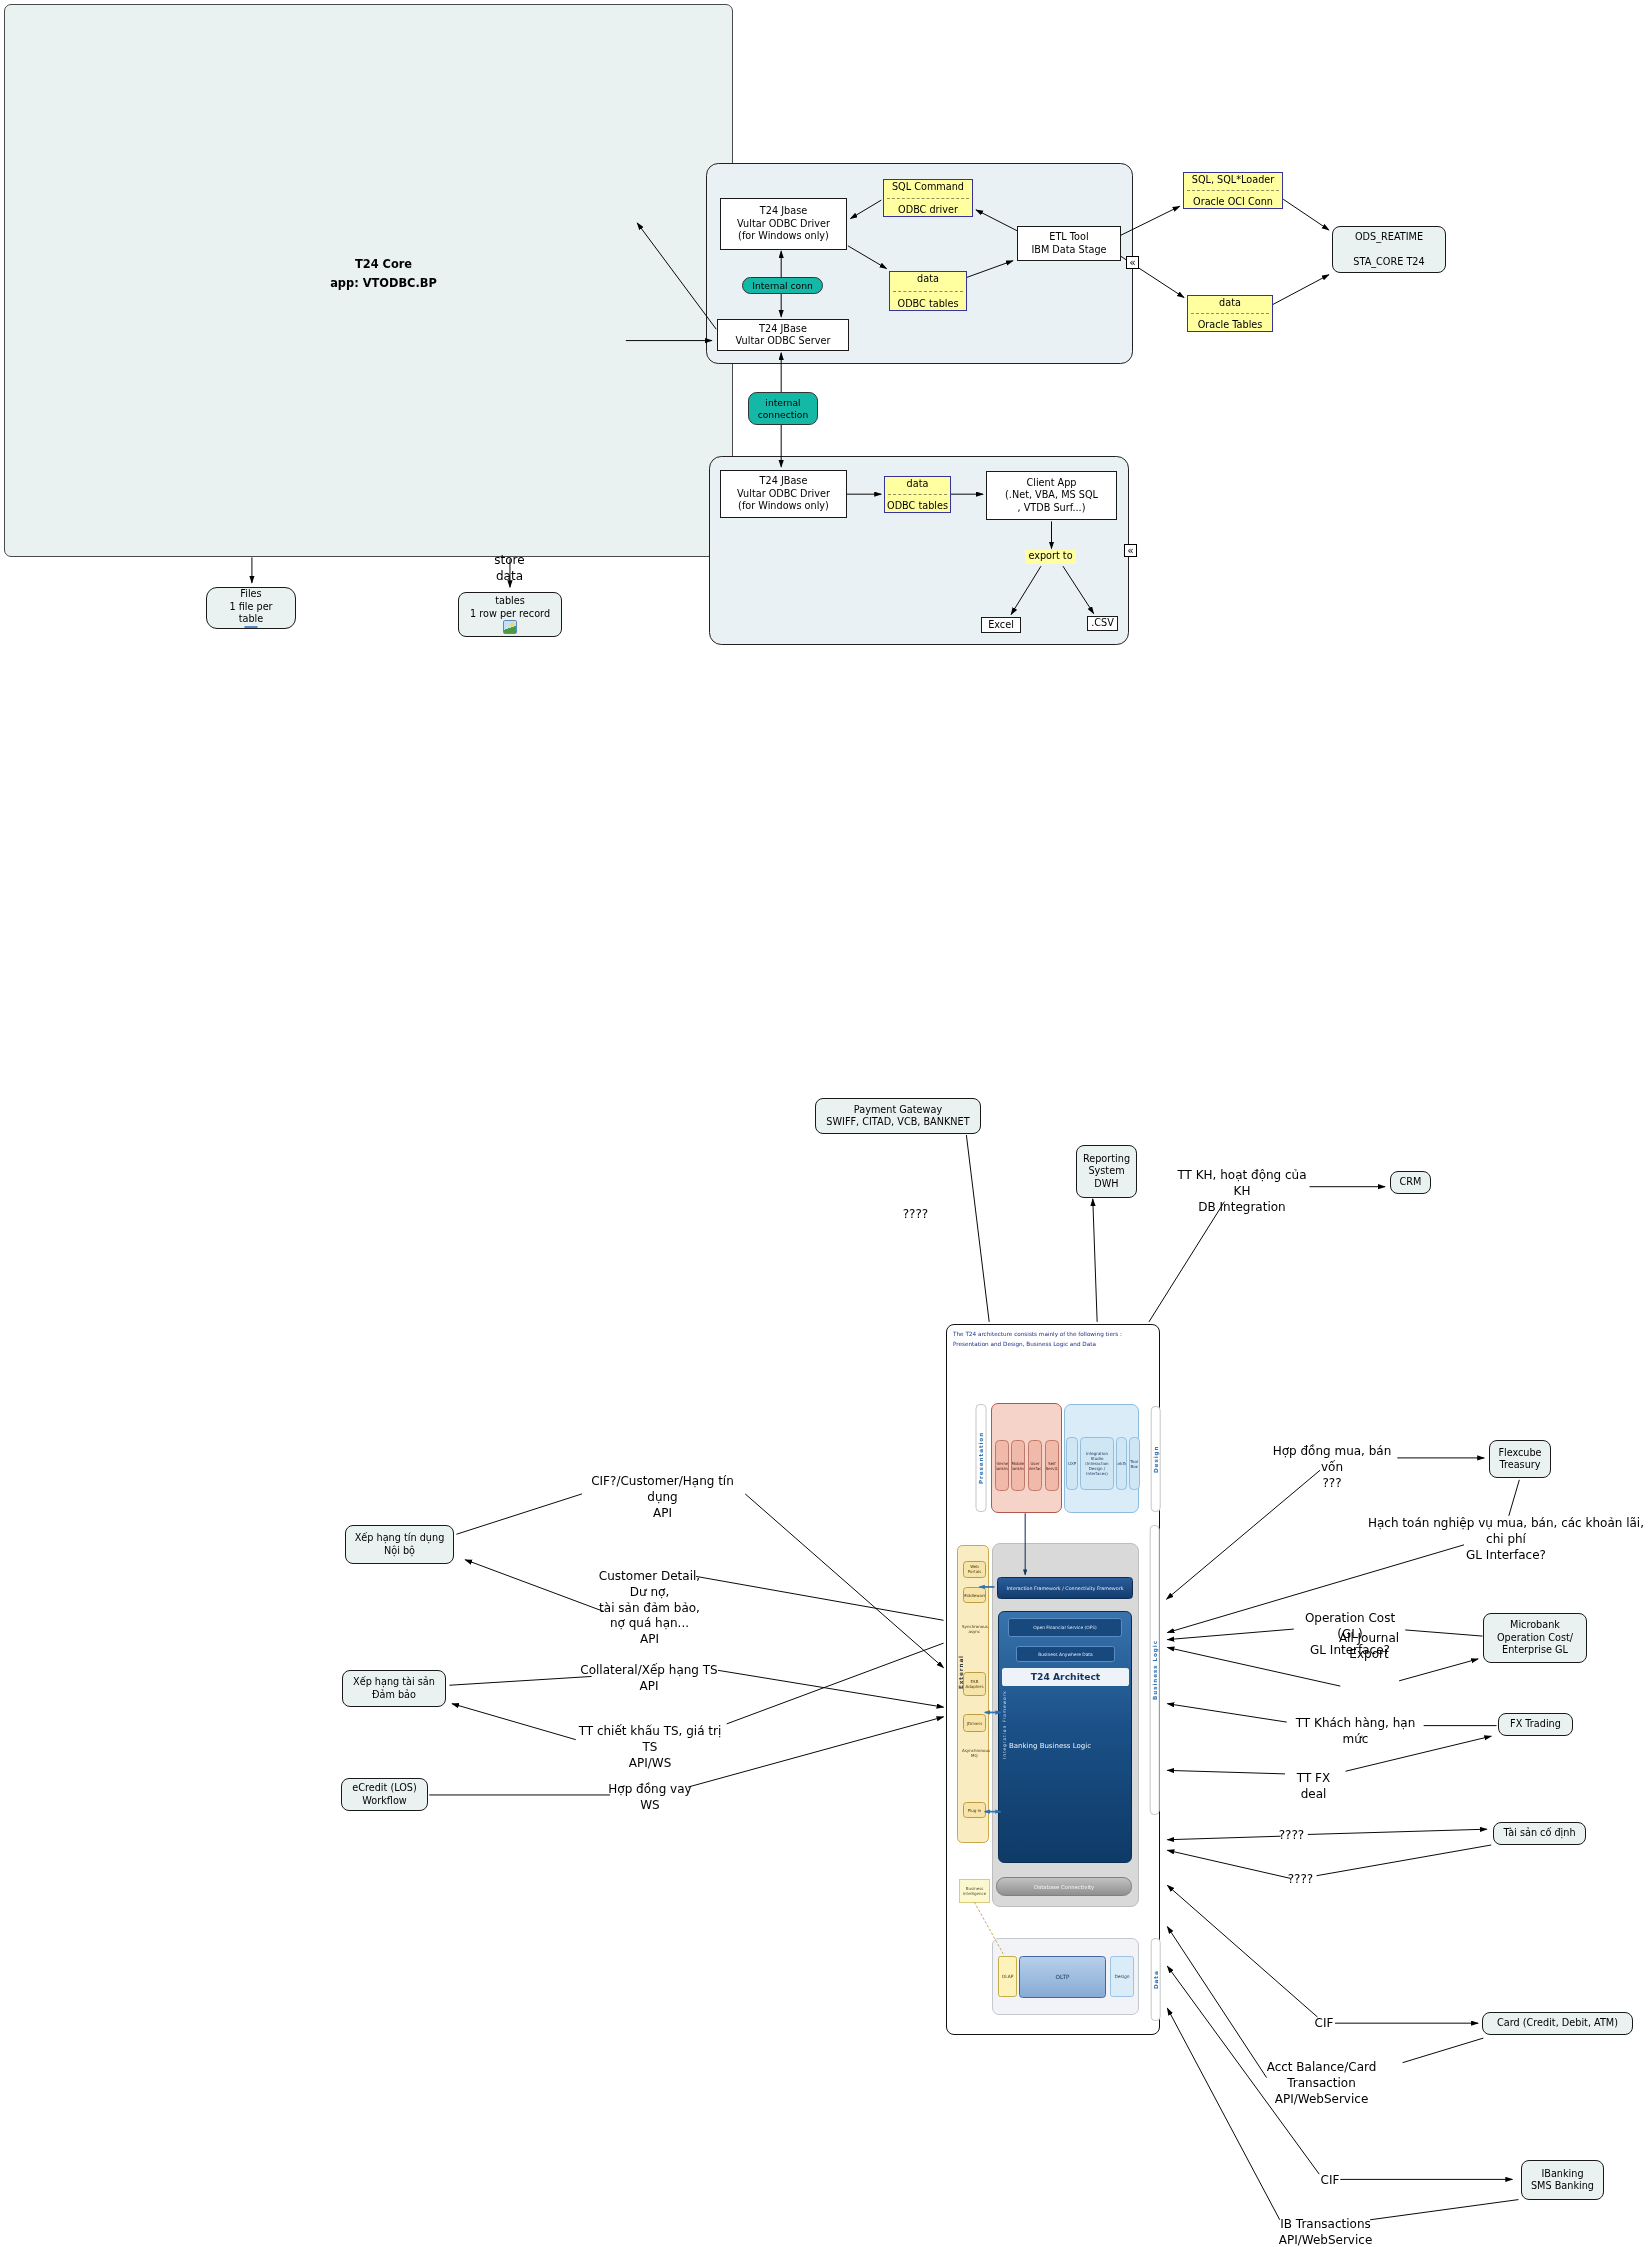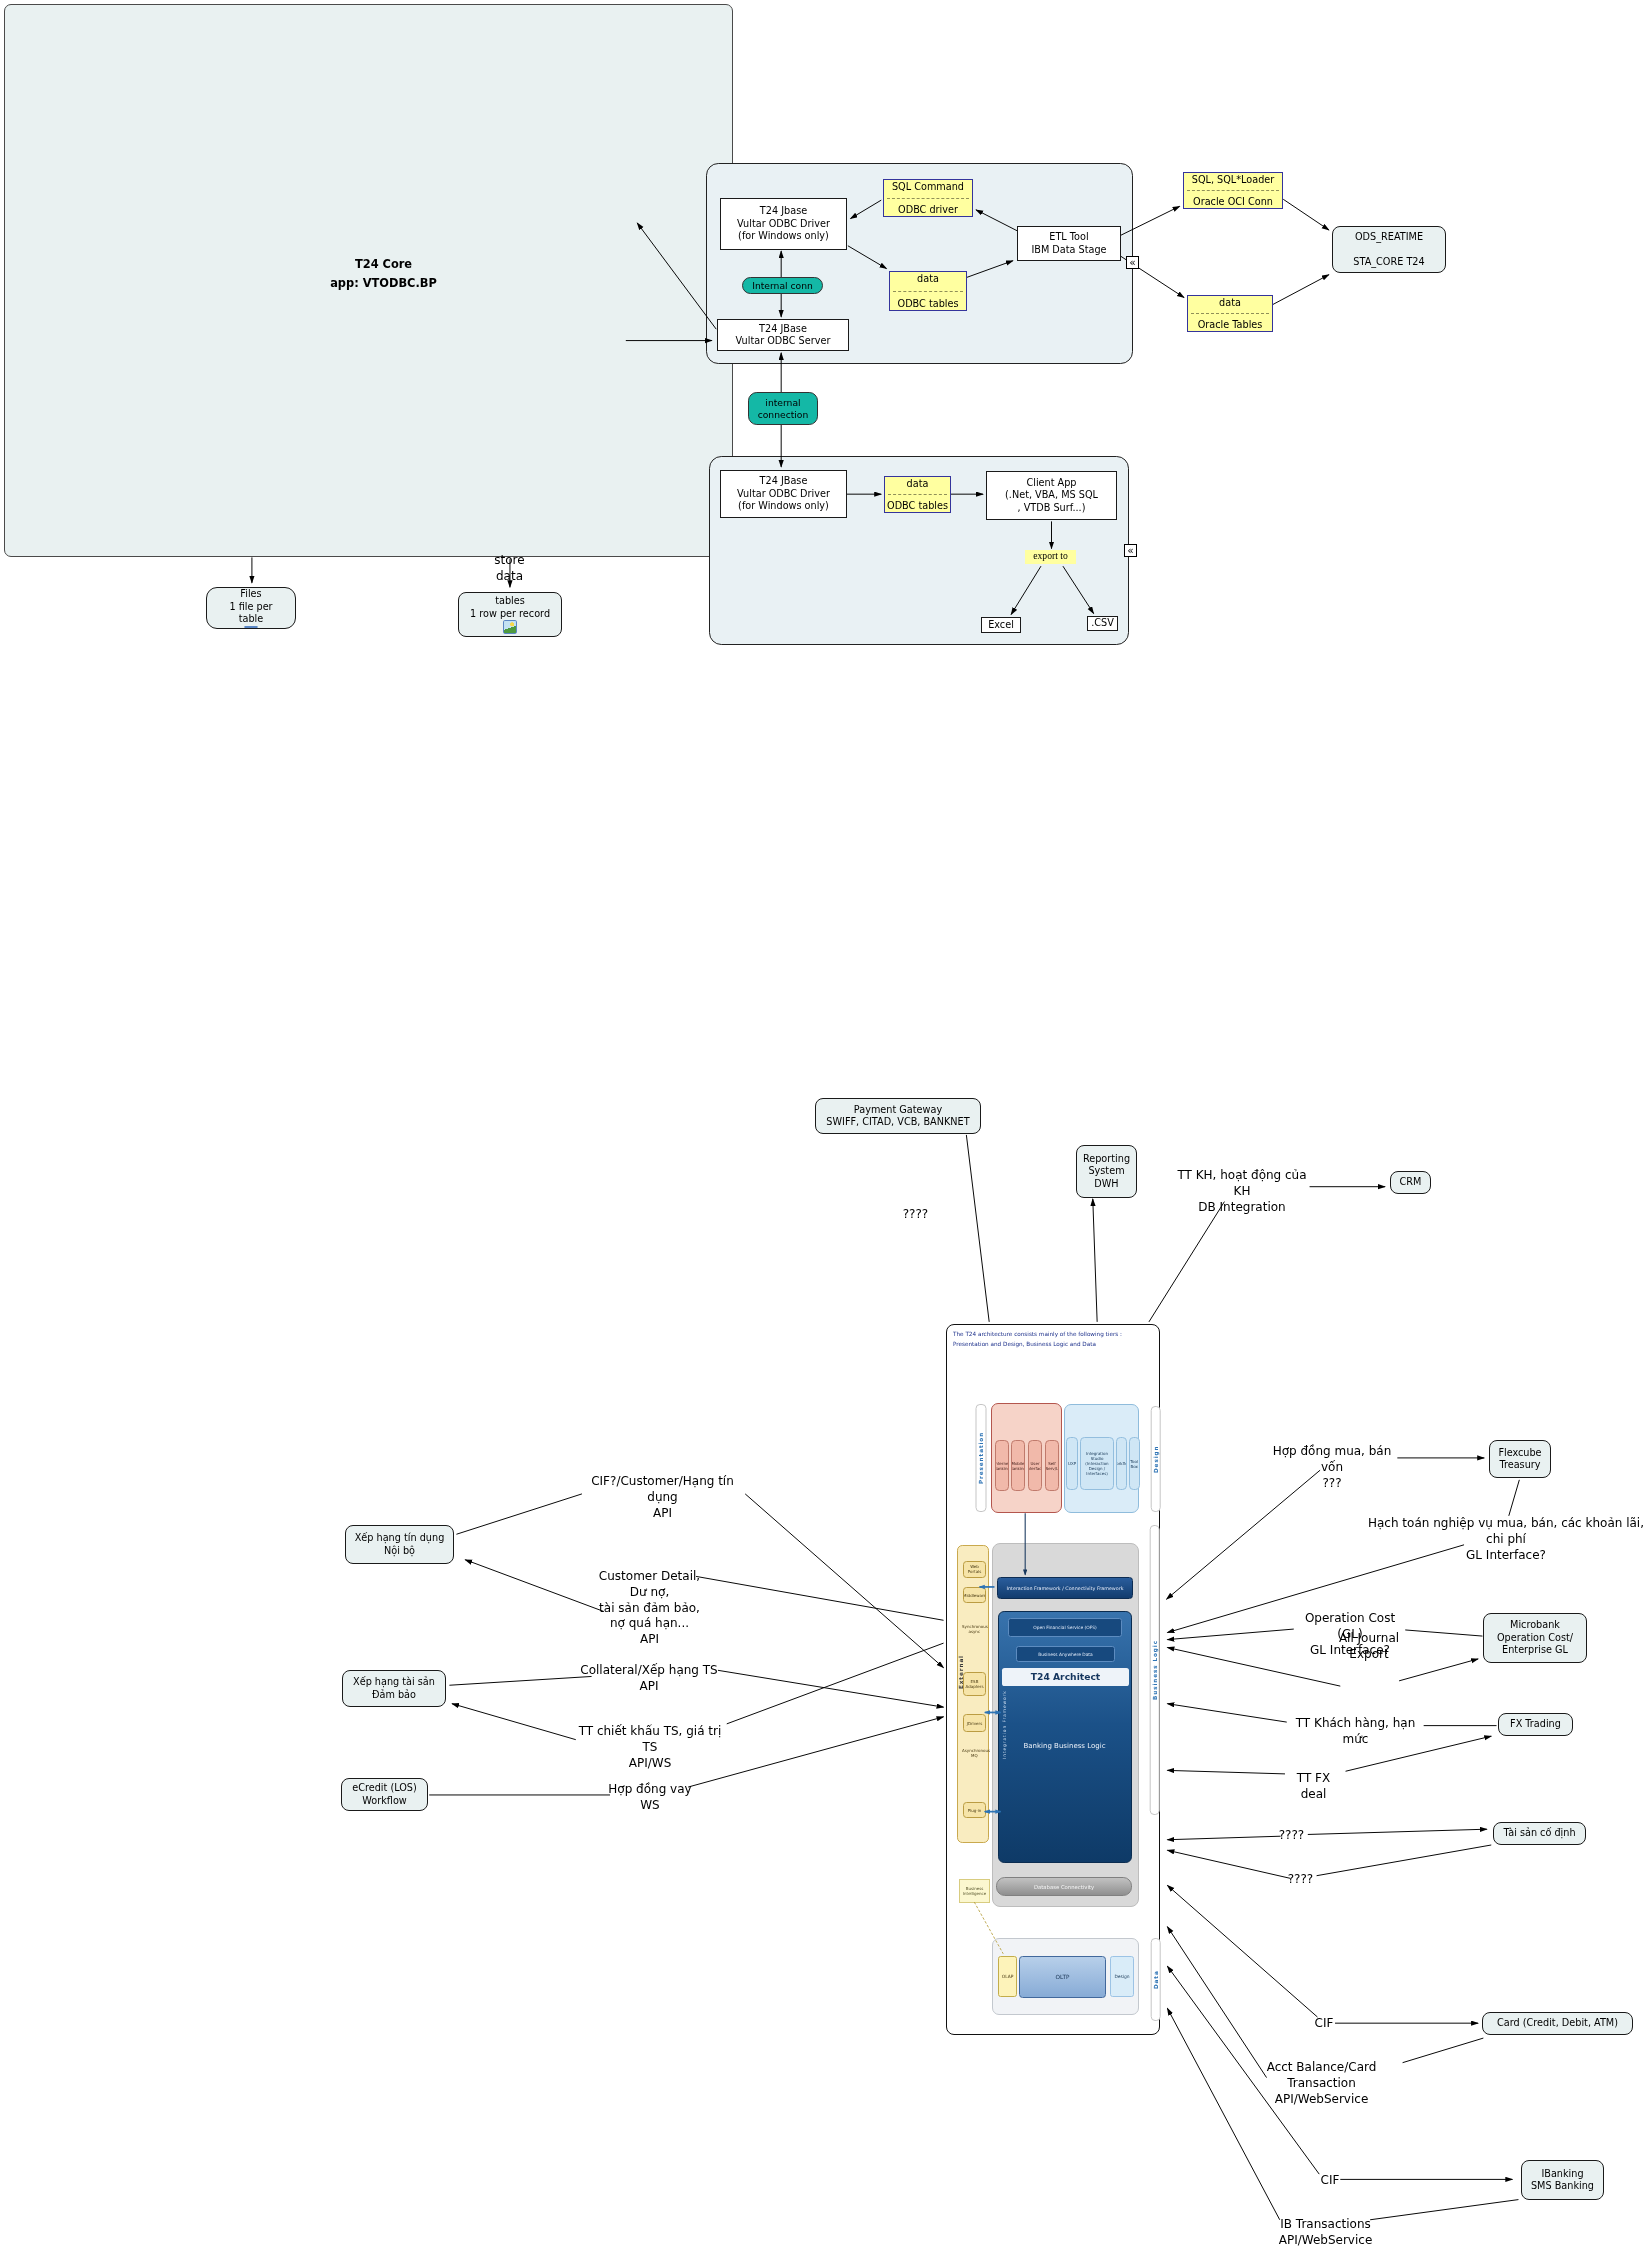--- a/index.html
+++ b/index.html
@@ -40,21 +40,21 @@
   .bluei{background:#cfe6f5;border:0.9px solid #93bede;border-radius:4.4px;font-size:4px;color:#20405e;
          display:flex;align-items:center;justify-content:center;text-align:center;filter:blur(0.4px);overflow:hidden;padding:0.9px;}
   .grayc{background:#d9d9d9;border:0.9px solid #bdbdbd;border-radius:8px;}
   .navybar{background:linear-gradient(180deg,#2a5d9c,#123c6e);border:0.9px solid #0d2c52;border-radius:3.5px;color:#e8eefc;
            font-size:4.8px;display:flex;align-items:center;justify-content:center;filter:blur(0.4px);}
   .navypanel{background:linear-gradient(180deg,#3873ad 0%,#1b5188 45%,#0e3a67 100%);border:0.9px solid #0a2c50;border-radius:6.1px;}
   .innerbar{background:#17497e;border:0.9px solid #5d8cc0;border-radius:2.6px;color:#dfe9f8;font-size:4.4px;
             display:flex;align-items:center;justify-content:center;filter:blur(0.4px);}
   .lightband{background:#eef3f9;border-radius:2.6px;color:#15355e;font-size:9.2px;font-weight:bold;
              display:flex;align-items:center;justify-content:center;}
-  .blogic{color:#ecf2fa;font-size:7px;filter:blur(0.4px);text-align:center;}
+  .blogic{color:#ecf2fa;font-size:7px;filter:blur(0.4px);}
   .vtext{writing-mode:vertical-rl;transform:rotate(180deg);color:#cfdef0;font-size:4.4px;letter-spacing:0.9px;
          filter:blur(0.4px);display:flex;align-items:center;justify-content:center;}
   .creams{background:#f9ecc0;border:0.9px solid #c9a94e;border-radius:5.3px;}
   .creami{background:#f6e4a8;border:0.9px solid #bb9c42;border-radius:3.5px;font-size:4px;color:#4a3b14;
           display:flex;align-items:center;justify-content:center;text-align:center;filter:blur(0.4px);overflow:hidden;}
   .creamt{font-size:4px;color:#4a3b14;text-align:center;filter:blur(0.4px);}
   .vext{writing-mode:vertical-rl;transform:rotate(180deg);color:#3a3a3a;font-size:5.7px;font-weight:bold;
         letter-spacing:0.9px;filter:blur(0.4px);display:flex;align-items:center;justify-content:center;}
   .binote{background:#fbf7cf;border:0.9px solid #d8cc80;font-size:4px;color:#55532a;
           display:flex;align-items:center;justify-content:center;text-align:center;filter:blur(0.4px);}
@@ -188,21 +188,21 @@
 Vultar ODBC Driver
 (for Windows only)</div>
 <div class="n note" style="left:884px;top:476px;width:67px;height:37px;">
   <div class="nt">data</div>
   <div class="dash"></div>
   <div class="nb">ODBC tables</div>
 </div>
 <div class="n box" style="left:986px;top:471px;width:131px;height:49px;">Client App
 (.Net, VBA, MS SQL
 , VTDB Surf...)</div>
-<div class="n hl" style="left:1025px;top:550px;width:51px;height:14px;font-family:Liberation Serif, serif;">export to</div>
+<div class="n hl" style="left:1025px;top:550px;width:51px;height:14px;">export to</div>
 <div class="n box" style="left:981px;top:617px;width:40px;height:16px;">Excel</div>
 <div class="n box" style="left:1087px;top:616px;width:31px;height:15px;">.CSV</div>
 <div class="n collapse" style="left:1124px;top:544px;width:13px;height:13px;">«</div>
 
 <div class="n lbl" style="left:479px;top:553px;width:61px;">store data</div>
 <div class="n rnd" style="left:206px;top:587px;width:90px;height:42px;padding:13px;border-radius:11px;">
   <span>Files
 1 file per table</span>
   <span class="pic"></span>
 </div>

